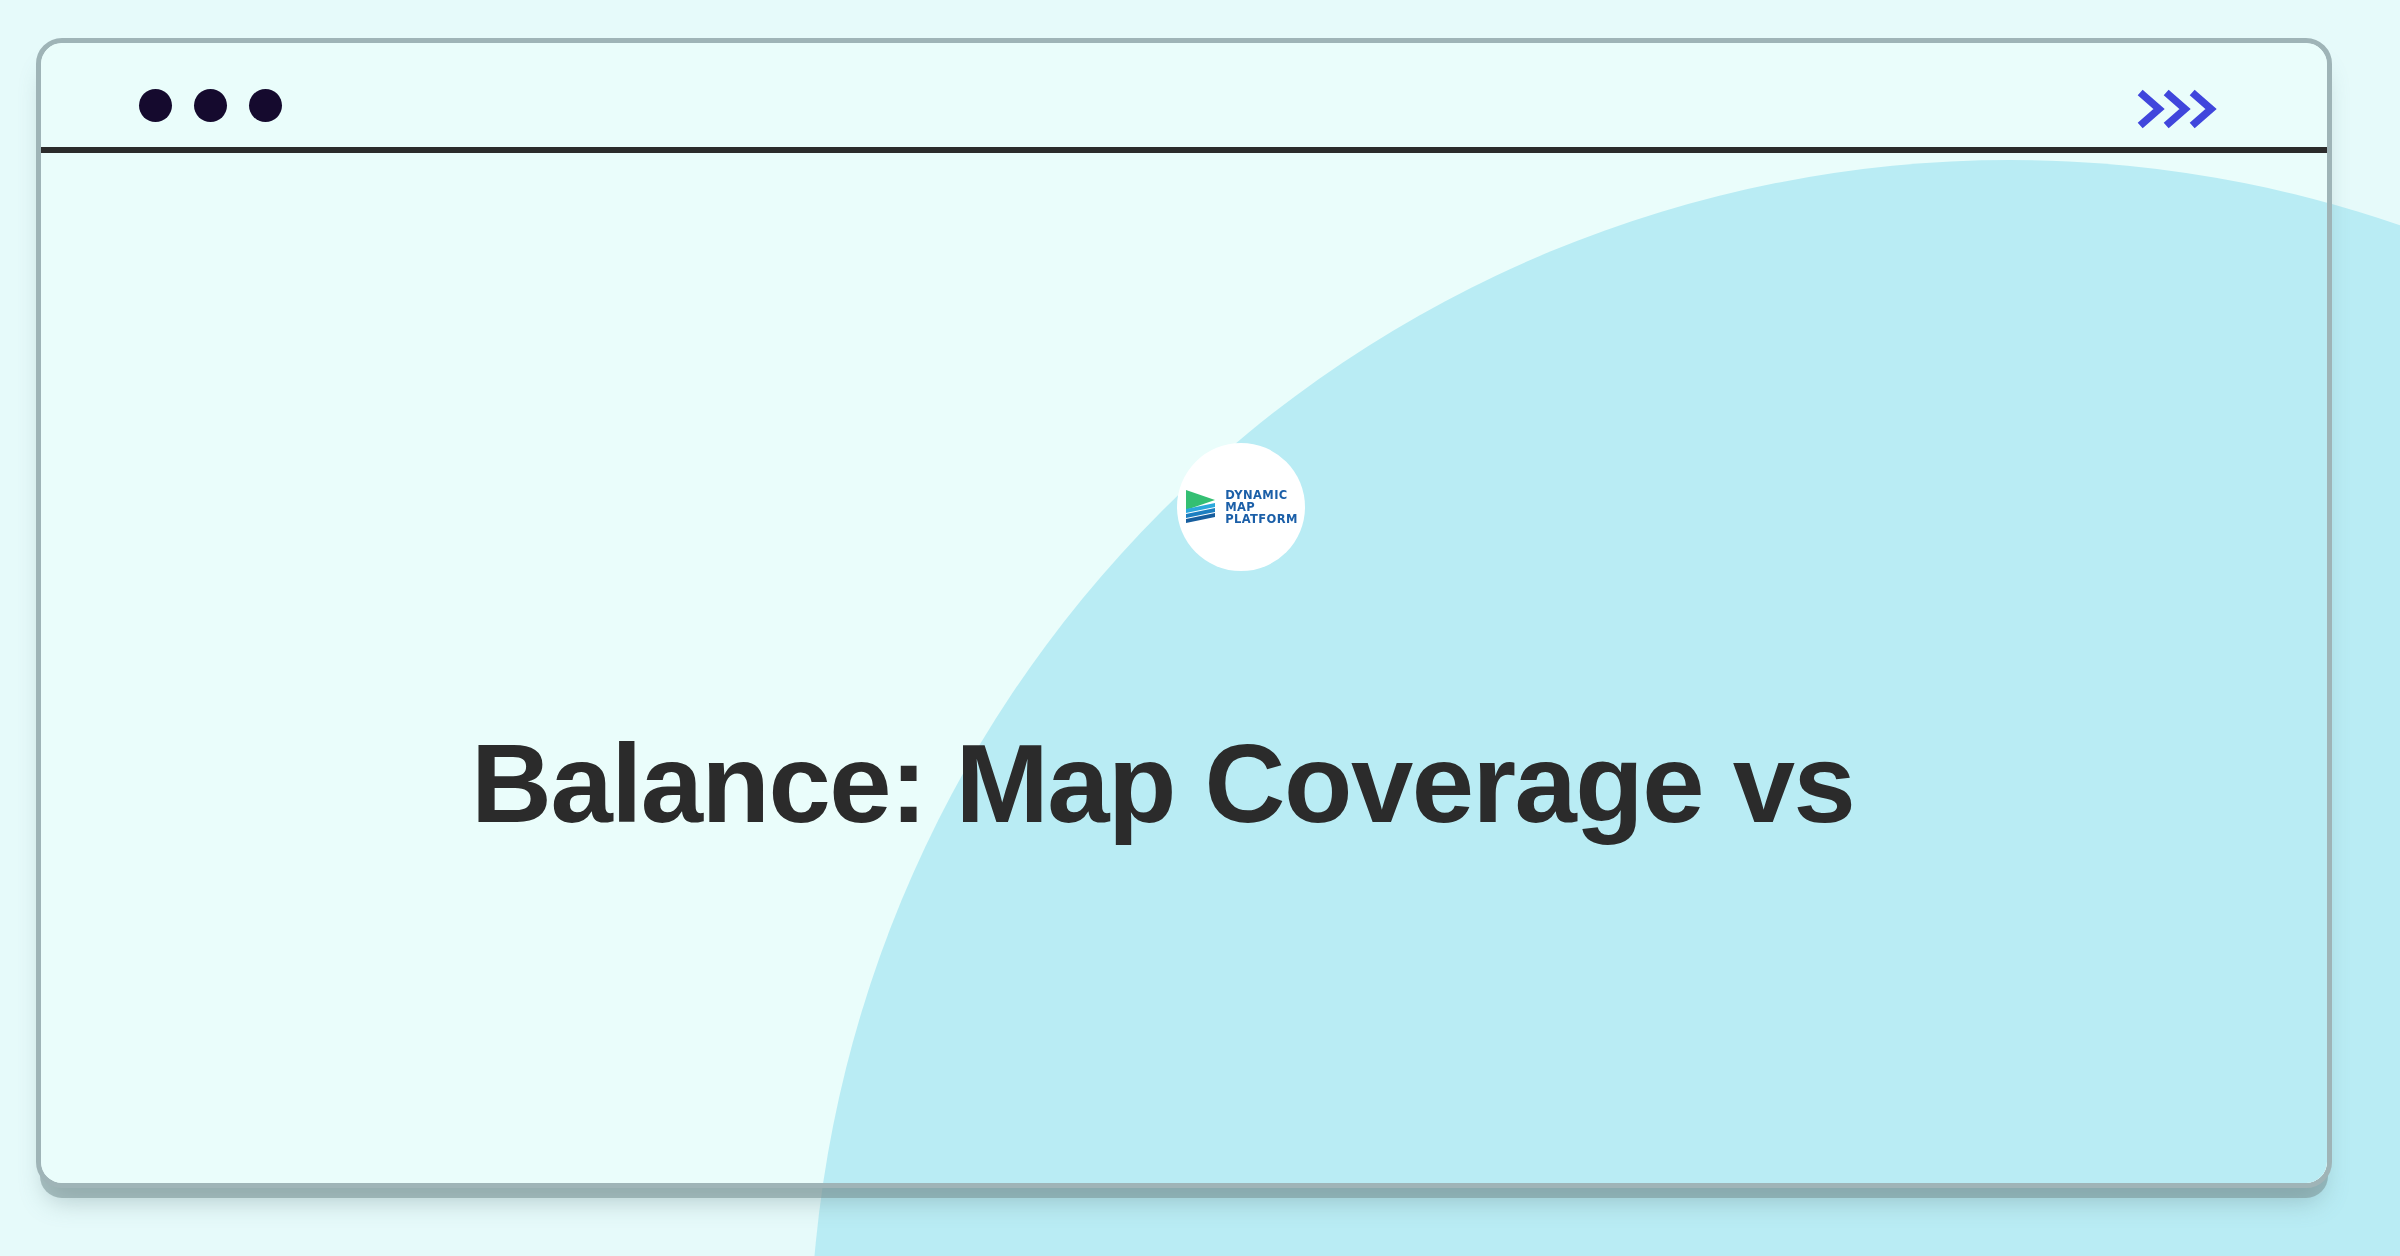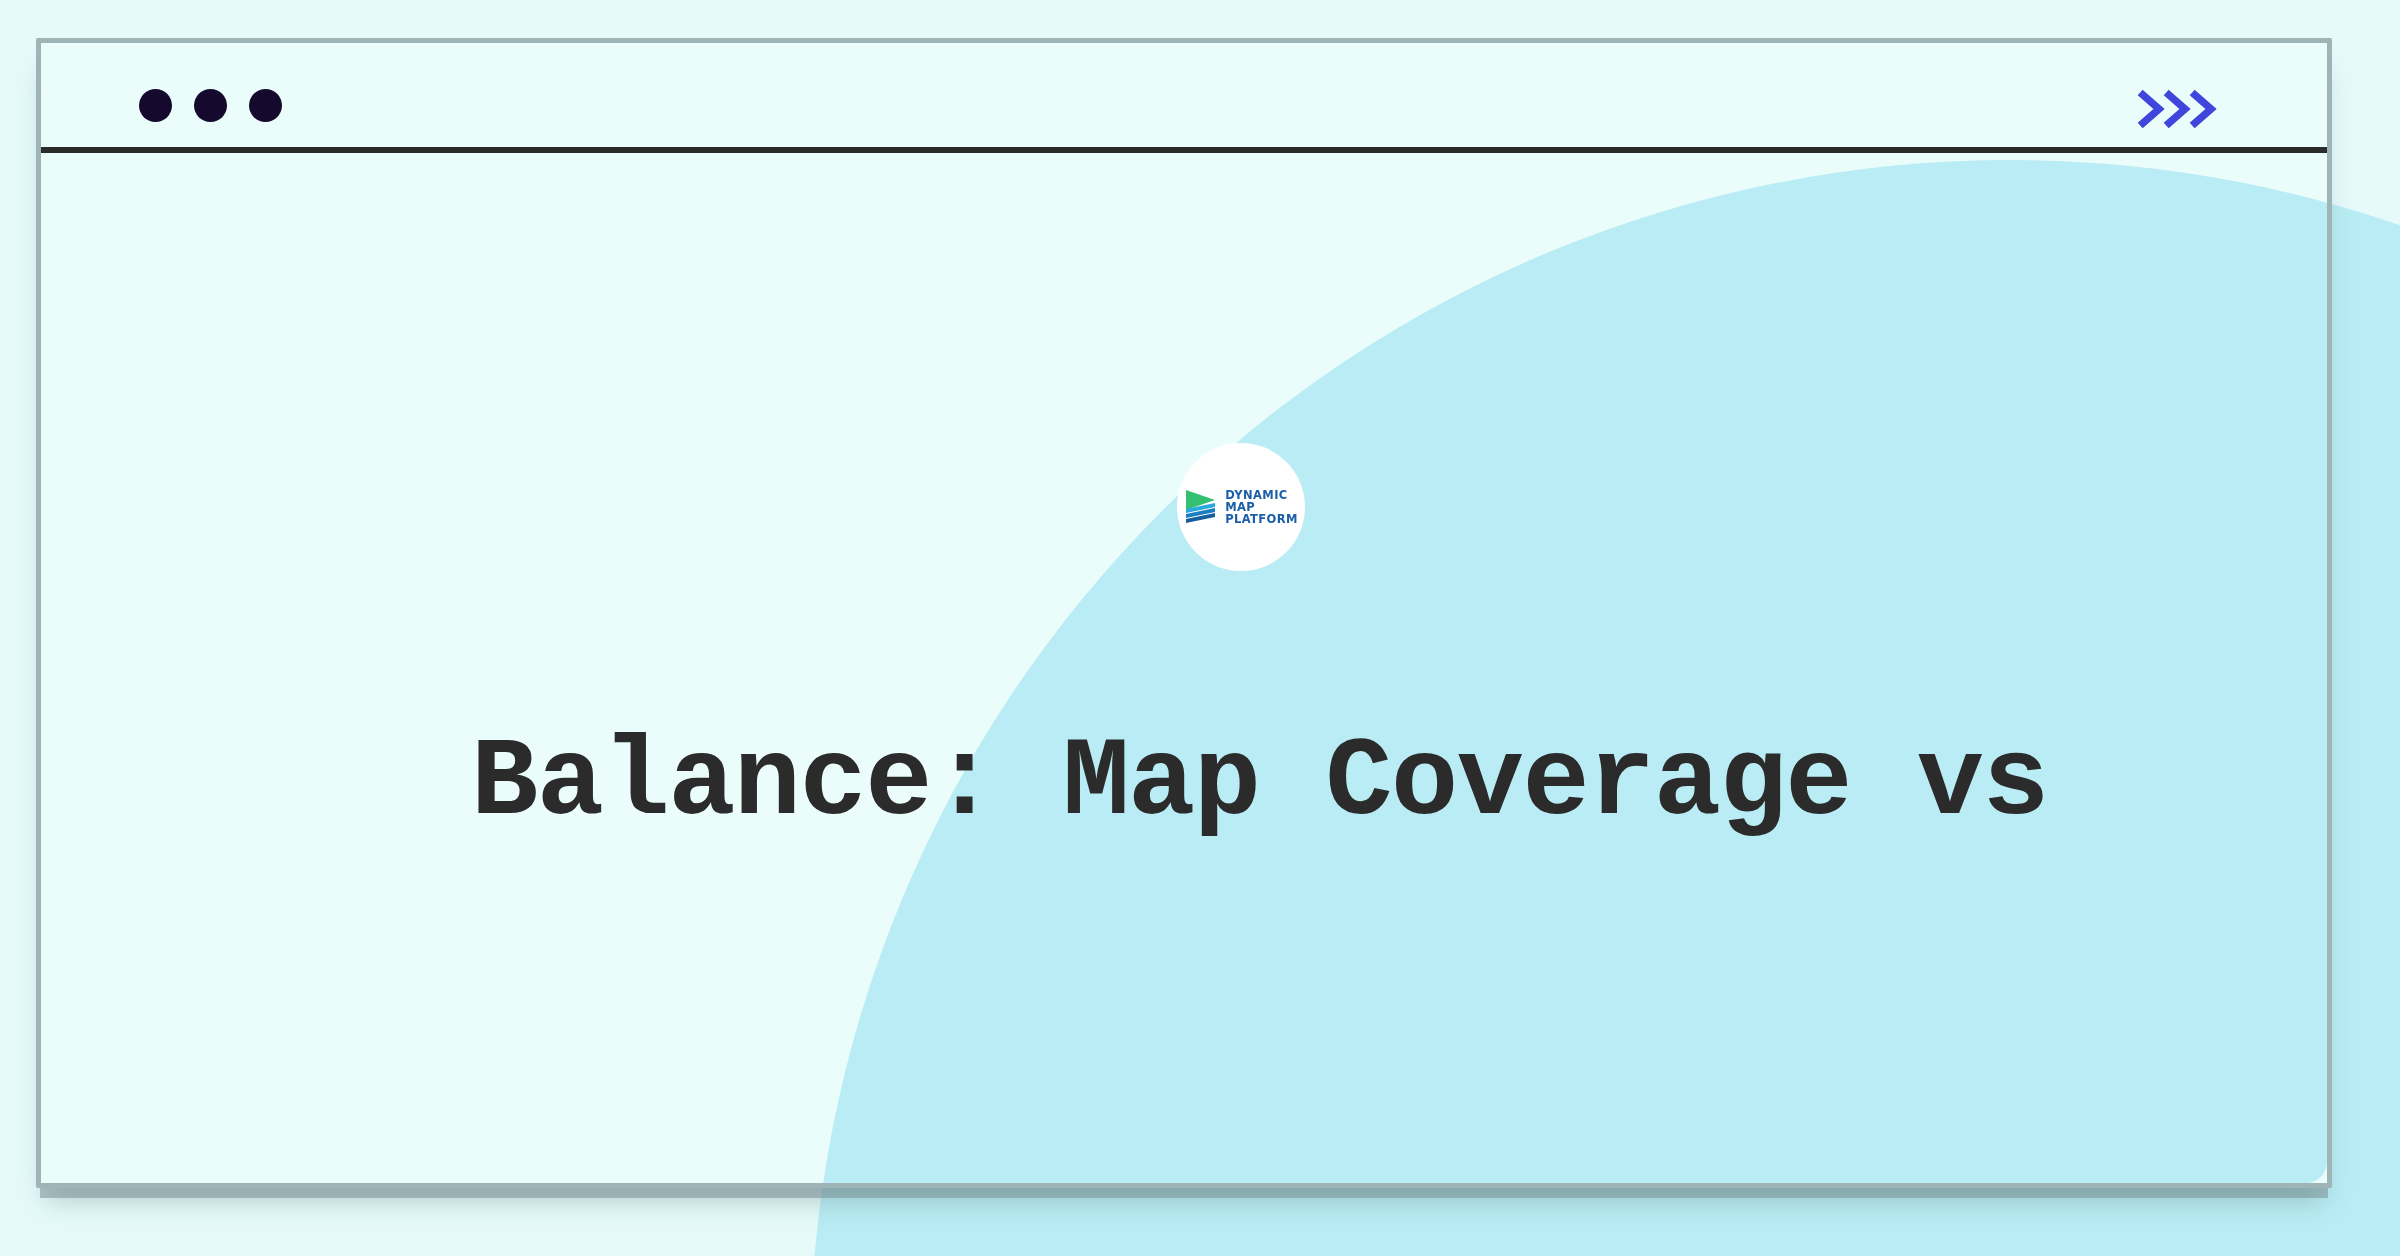--- a/index.html
+++ b/index.html
@@ -38,21 +38,21 @@
   }
 
   
   .window {
     position: absolute;
     left: 36px;
     top: 38px;
     width: 2296px;
     height: 1150px;
     border: 5px solid #9fb4b7;
-    border-radius: 2px;
+    border-radius: 26px;
     background: #eafdfb;
     box-sizing: border-box;
     z-index: 2;
     overflow: hidden;
     box-shadow: 0 14px 0 -4px rgba(120,145,148,.55),
                 0 22px 26px -10px rgba(110,140,145,.45);
   }
 
   
   .window-inner {
@@ -156,21 +156,21 @@
     letter-spacing: .4px;
     color: #1b5fa8;
   }
 
   .headline {
     position: absolute;
     left: 430px;
     top: 490px;
     width: 1700px;
     color: #2b2b2b;
-    font-family: Liberation Mono, monospace;
+    font-family: Liberation Sans, sans-serif;
     font-weight: bold;
     font-size: 112px;
     line-height: 1.18;
     letter-spacing: -1.5px;
   }
   .headline .line { display: block; white-space: nowrap; }
   .car-svg {
     display: inline-block;
     vertical-align: -20px;
     margin-left: 18px;

